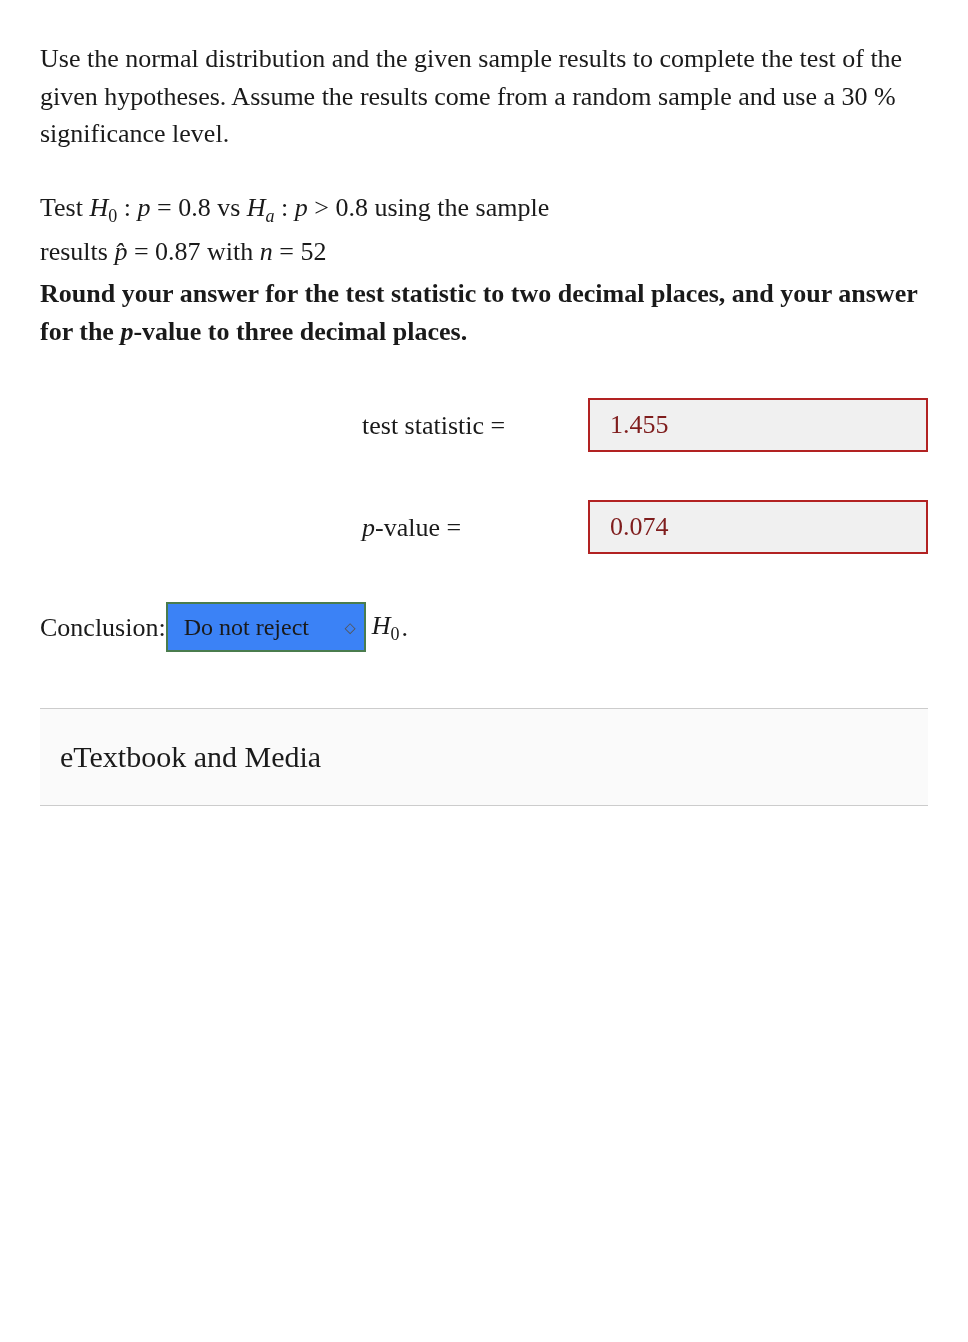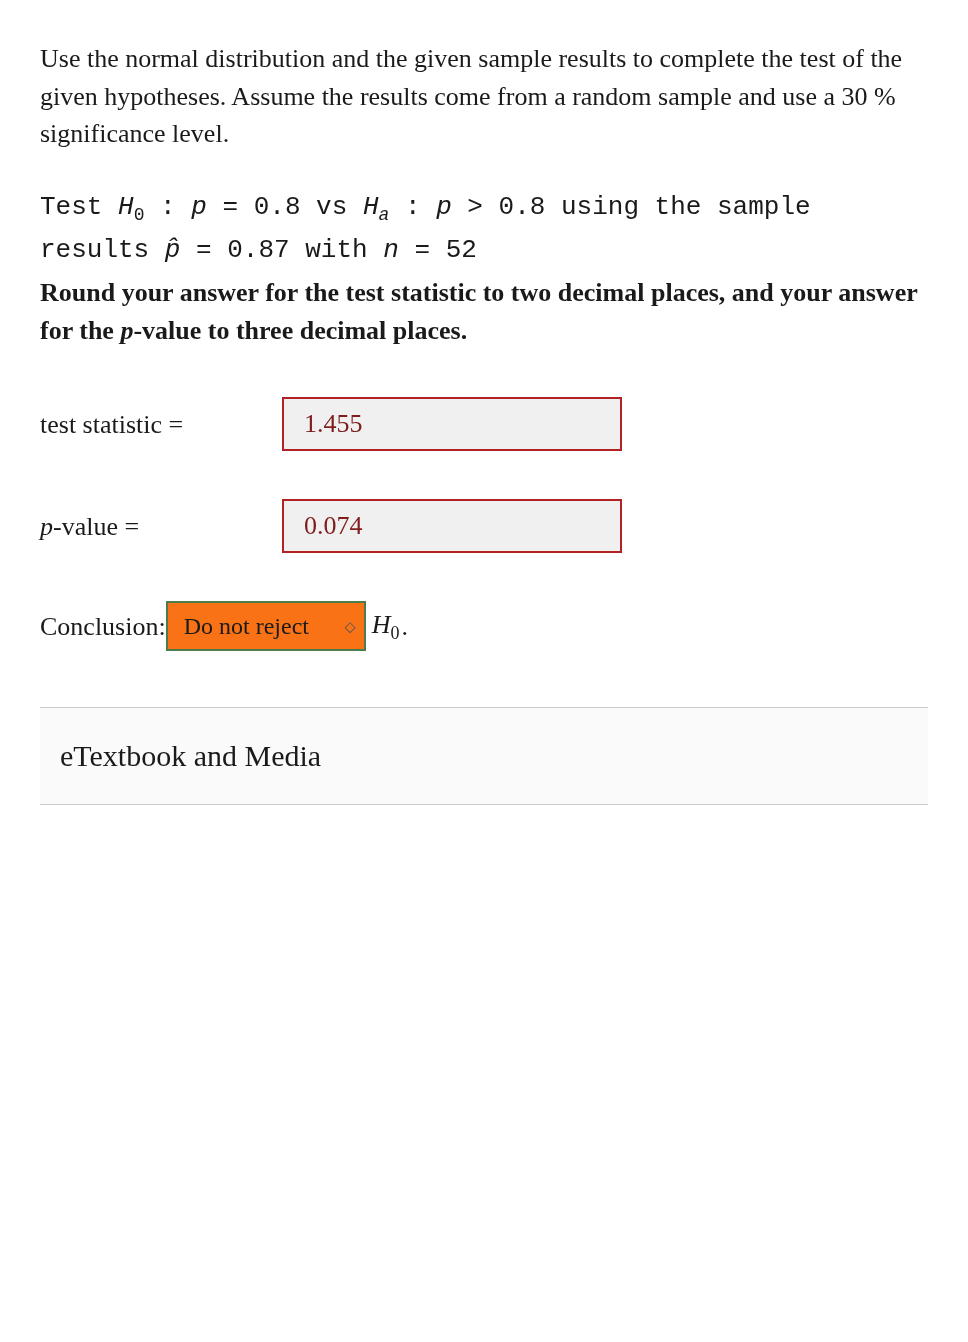--- a/index.html
+++ b/index.html
@@ -17,37 +17,37 @@
       color: #1a1a1a;
       font-size: 26px;
       line-height: 1.45;
     }
 
     .intro-paragraph {
       margin-bottom: 36px;
     }
 
     .hypothesis-section {
-      font-family: Liberation Mono, monospace;
     }
 
     .hypothesis-section p {
       margin-bottom: 4px;
     }
 
     .rounding-note {
       margin-bottom: 48px;
       font-weight: bold;
     }
 
     .field-row {
       display: flex;
       align-items: center;
       margin-bottom: 48px;
-      gap: 32px;
+      gap: 16px;
+      justify-content: flex-end;
     }
 
     .field-label {
       font-size: 26px;
       white-space: nowrap;
       min-width: 210px;
     }
 
     .field-label em {
       font-style: italic;
@@ -77,21 +77,21 @@
     }
 
     .conclusion-select-wrapper {
       position: relative;
       display: inline-flex;
       align-items: center;
     }
 
     .conclusion-select {
       border: 2px solid #4a7c4e;
-      background: #f97316;
+      background: #3b82f6;
       padding: 10px 40px 10px 16px;
       font-size: 24px;
       font-family: Georgia, serif;
       color: #1a1a1a;
       appearance: none;
       -webkit-appearance: none;
       cursor: pointer;
       outline: none;
       min-width: 200px;
     }

